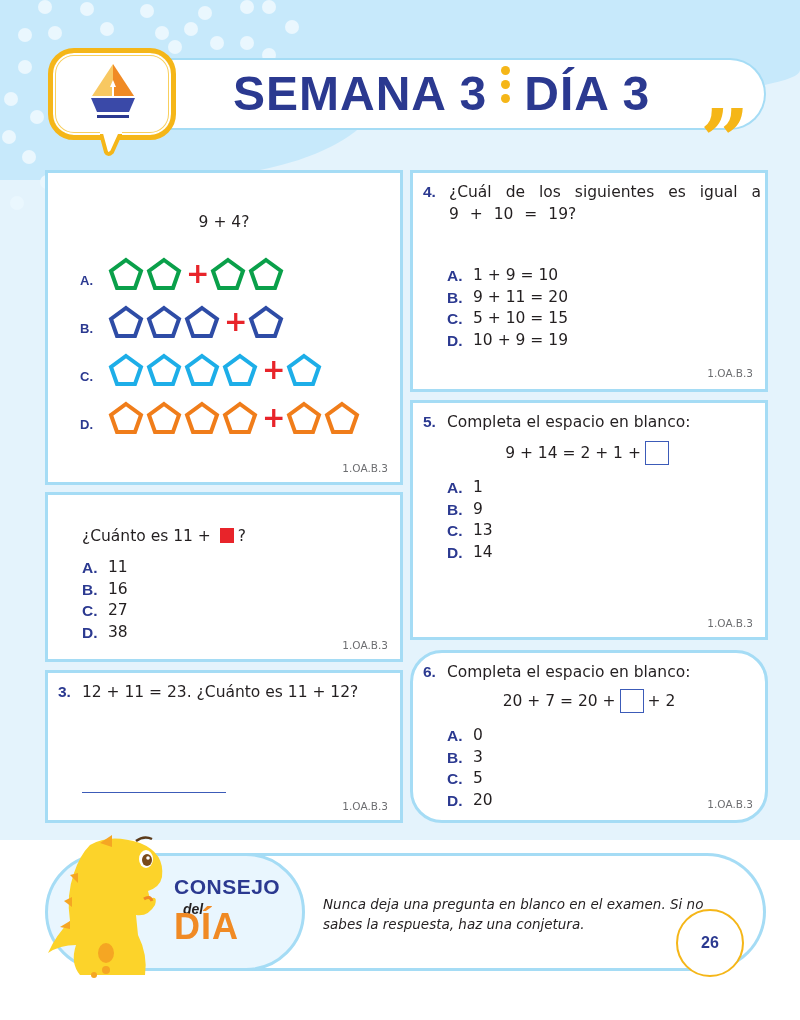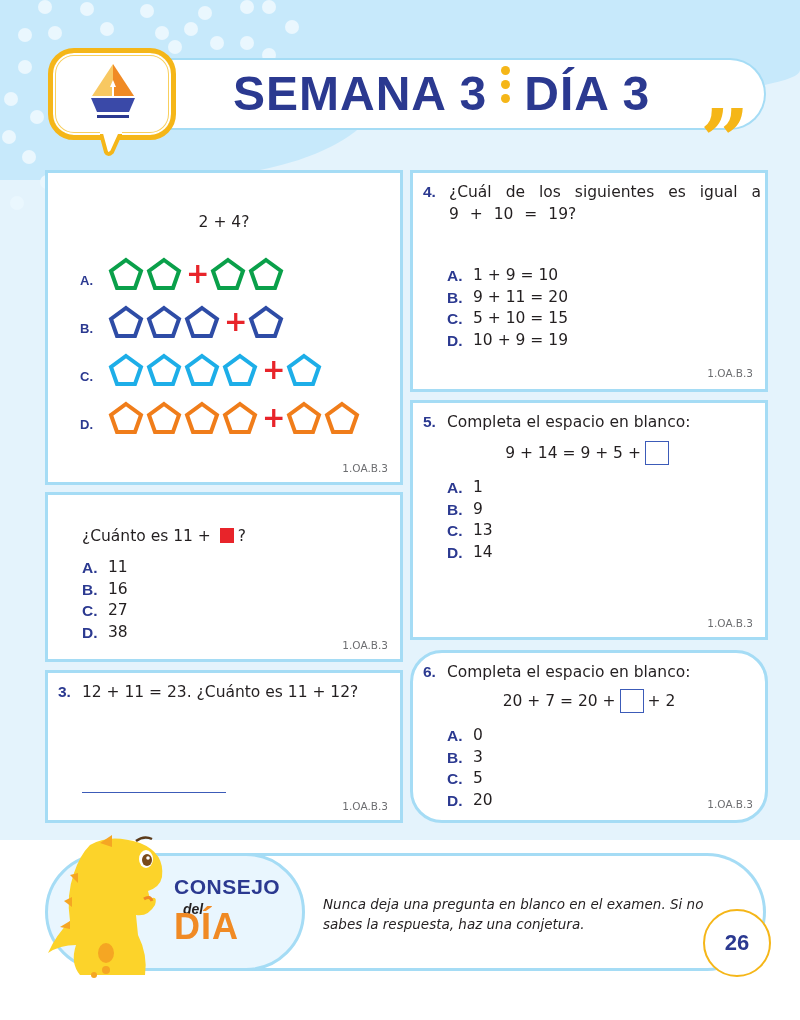--- a/index.html
+++ b/index.html
@@ -90,23 +90,23 @@
   }
   .del { position: absolute; left: 183px; top: 901px; font-family: "Liberation Sans", sans-serif;
     font-style: italic; font-weight: 700; font-size: 14px; color: #231f20; }
   .dia { position: absolute; left: 174px; top: 906px; font-family: "Liberation Sans", sans-serif;
     font-weight: 700; font-size: 36px; color: #f08a24; letter-spacing: 1px; }
   .tip-text {
     position: absolute; left: 323px; top: 894px; width: 400px; font-style: italic;
     font-size: 13.5px; line-height: 20px; color: #231f20;
   }
   .page-num {
-    position: absolute; left: 703px; top: 909px; width: 68px; height: 68px; border-radius: 50%;
+    position: absolute; left: 676px; top: 909px; width: 68px; height: 68px; border-radius: 50%;
     border: 2.5px solid #f5b618; background: #fff; display: flex; align-items: center; justify-content: center;
-    font-family: "Liberation Sans", sans-serif; font-weight: 700; font-size: 22px; color: #2b3990;
+    font-family: "Liberation Sans", sans-serif; font-weight: 700; font-size: 16px; color: #2b3990;
   }
   .dino { position: absolute; left: 40px; top: 825px; width: 130px; height: 160px; }
 </style>
 </head>
 <body>
 
 <div class="bg-top"></div>
 <div class="bg-sky"></div>
 <div class="bg-wave"></div>
 <div>
@@ -159,21 +159,21 @@
 <svg class="boat" viewBox="0 0 50 58">
   <polygon points="25,2 25,34 4,34" fill="#f8c862"></polygon>
   <polygon points="25,2 25,34 46,34" fill="#f08a24"></polygon>
   <polygon points="25,18 22,25 28,25" fill="#fff"></polygon>
   <rect x="24" y="24" width="2" height="10" fill="#fff"></rect>
   <polygon points="3,36 47,36 41,50 9,50" fill="#3a49a8"></polygon>
   <rect x="9" y="53" width="32" height="3" fill="#2b3990"></rect>
 </svg>
 
 <div class="card" style="left:45px;top:170px;width:358px;height:315px;">
-  <div class="center-line" style="position:absolute;left:0;top:40px;width:352px;">2 + 4?</div>
+  <div class="center-line" style="position:absolute;left:0;top:40px;width:352px;">9 + 4?</div>
 
   <div class="shape-row" style="top:84px;">
     <span class="lbl">A.</span>
     <svg class="pent" viewBox="0 0 36 34">
         <polygon points="18,3 33,14 27,31 9,31 3,14" fill="none" stroke="#0aa04a" stroke-width="4"></polygon>
       </svg>
     <svg class="pent" viewBox="0 0 36 34">
         <polygon points="18,3 33,14 27,31 9,31 3,14" fill="none" stroke="#0aa04a" stroke-width="4"></polygon>
       </svg>
     <span class="plus">+</span>
@@ -308,21 +308,21 @@
   </div>
   <span class="std" style="bottom:10px;">1.OA.B.3</span>
 </div>
 
 <div class="card" style="left:410px;top:400px;width:358px;height:240px;">
   <div class="q-text" style="position:absolute;left:10px;top:8px;width:338px;">
     <span class="q-num">5.</span>
     <span style="margin-left:6px;">Completa el espacio en blanco:</span>
   </div>
   <div class="center-line" style="position:absolute;left:0;top:38px;width:352px;">
-    <span>9 + 14 = 9 + 5 +</span><span class="blank-box"></span><span></span>
+    <span>9 + 14 = 2 + 1 +</span><span class="blank-box"></span><span></span>
   </div>
   <div style="position:absolute;left:34px;top:74px;">
     <div class="opt">
         <span class="lbl">A.</span>
         <span>1</span>
       </div>
     <div class="opt">
         <span class="lbl">B.</span>
         <span>9</span>
       </div>

